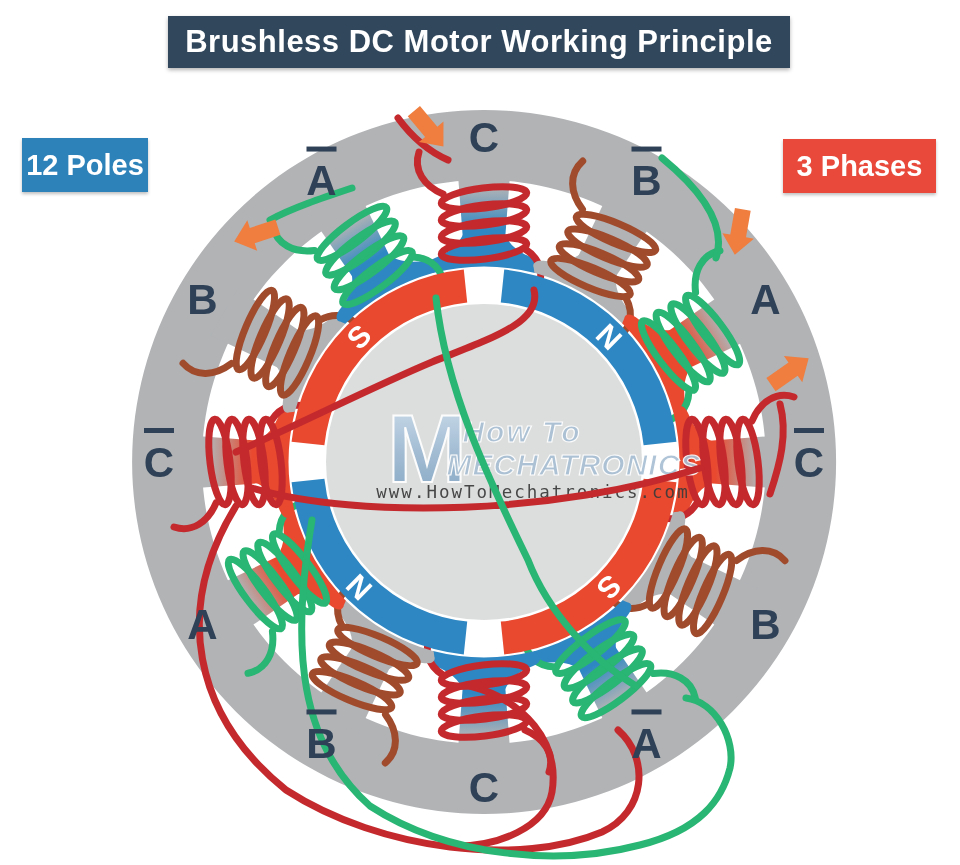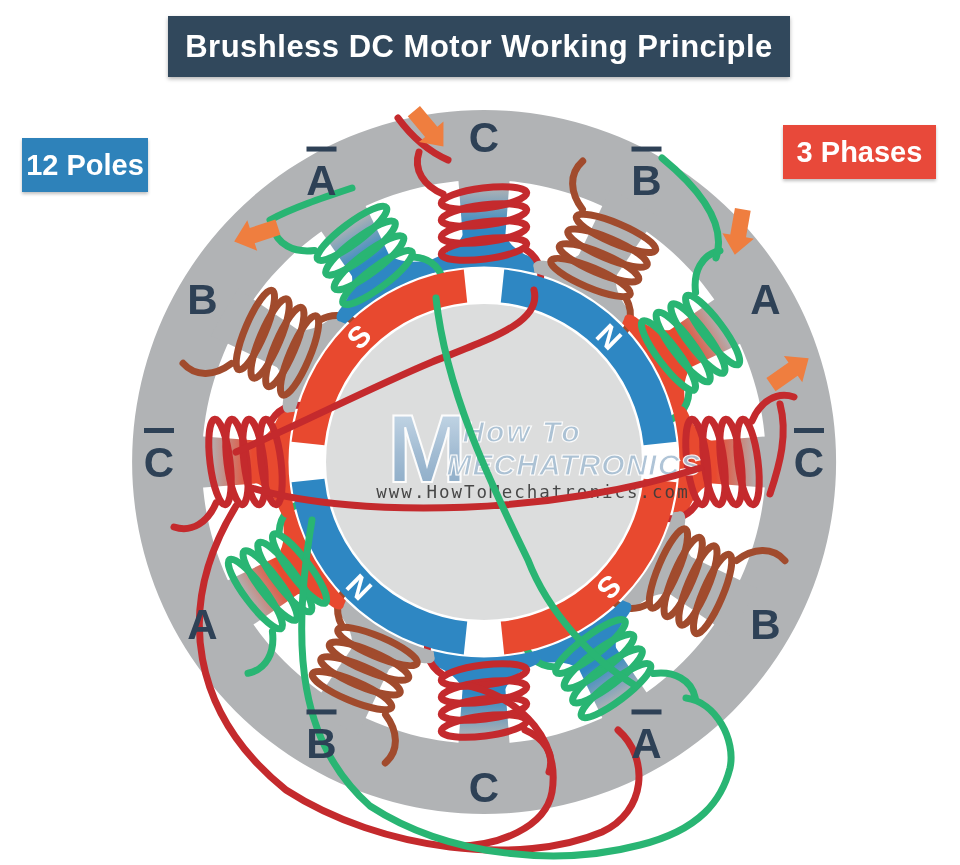--- a/index.html
+++ b/index.html
@@ -1,26 +1,26 @@
 <!DOCTYPE html>
 <html><head>
 <meta charset="utf-8">
 <style>
   html,body{margin:0;padding:0;background:#ffffff;}
   .page{position:relative;width:960px;height:865px;overflow:hidden;background:#fff;
         font-family:"Liberation Sans",sans-serif;}
   .motor-svg{position:absolute;left:0;top:0;}
-  .banner{position:absolute;left:168px;top:16px;width:622px;height:61px;
+  .banner{position:absolute;left:168px;top:16px;width:622px;height:52px;
           display:flex;align-items:center;justify-content:center;
           box-shadow:0 2px 4px rgba(0,0,0,.3);}
   .banner span{color:#fff;font-size:31px;font-weight:bold;letter-spacing:.5px;}
   .badge{position:absolute;height:54px;display:flex;align-items:center;justify-content:center;
          color:#fff;font-size:29px;font-weight:bold;box-shadow:0 2px 3px rgba(0,0,0,.25);}
   .badge-poles{left:22px;top:138px;width:126px;}
-  .badge-phases{left:783px;top:125px;width:153px;}
+  .badge-phases{left:783px;top:139px;width:153px;}
 </style>
 </head>
 <body>
 
 <div class="page">
   <svg class="motor-svg" id="motor" width="960" height="865" viewBox="0 0 960 865">
       <defs>
         <linearGradient id="gradBlue" x1="0" y1="164" x2="0" y2="242" gradientUnits="userSpaceOnUse">
           <stop offset="0%" stop-color="#b1b3b5"></stop>
           <stop offset="30%" stop-color="#b1b3b5"></stop>

